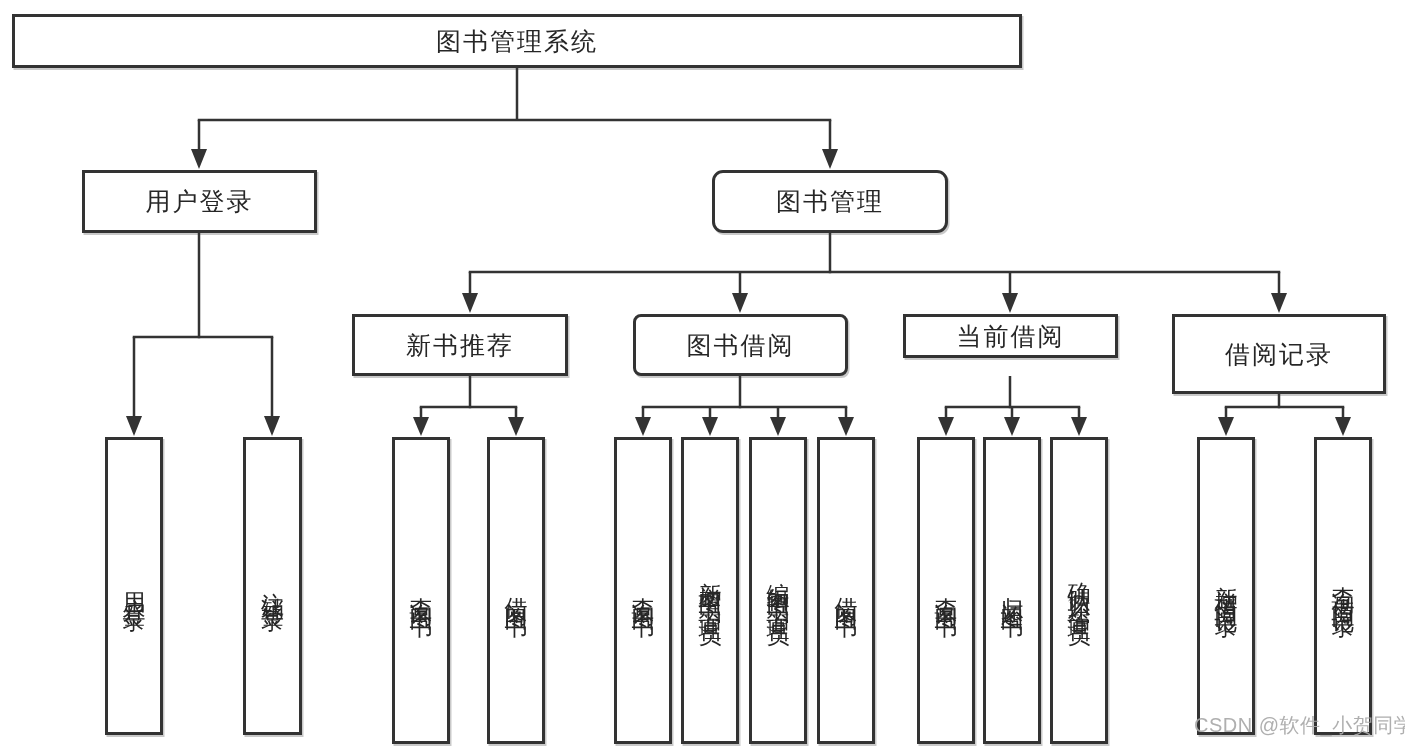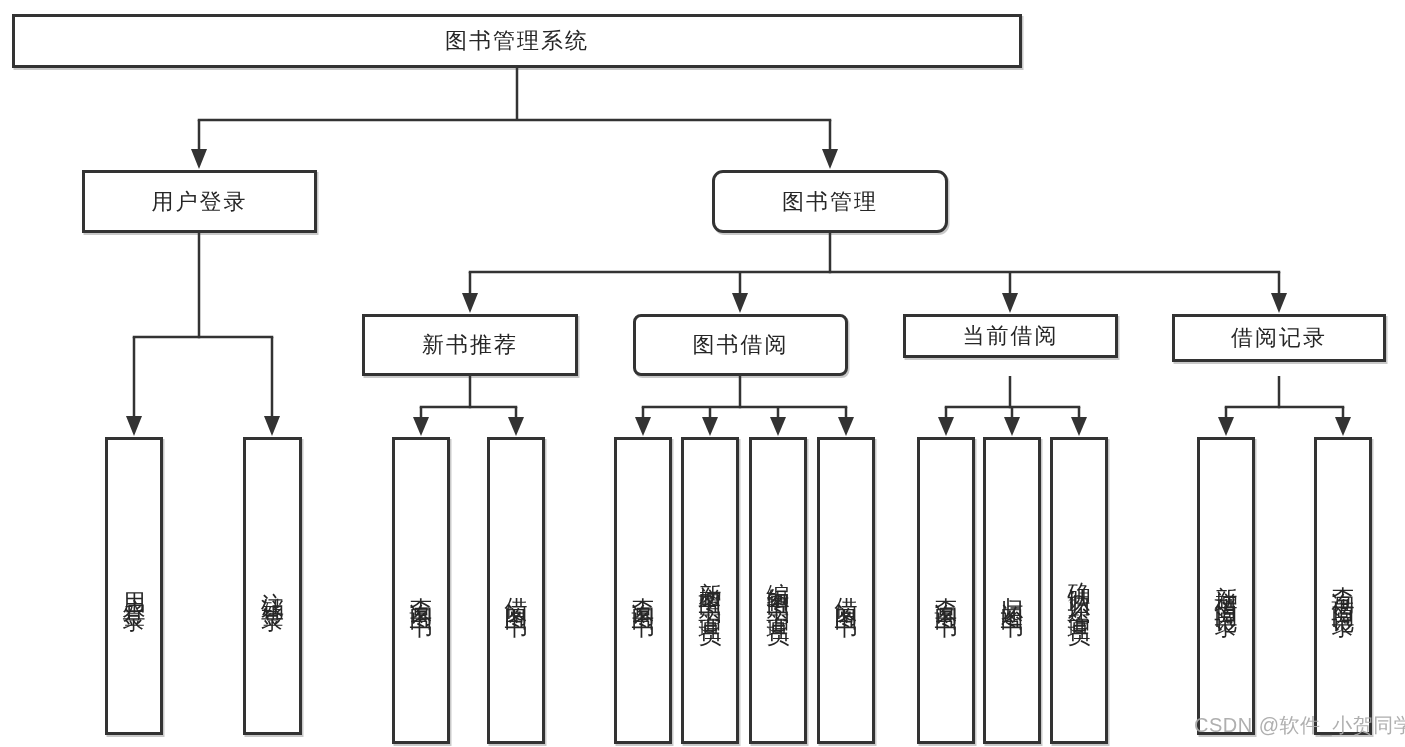--- a/index.html
+++ b/index.html
@@ -28,21 +28,21 @@
     box-sizing: border-box;
     border: 3px solid #333333;
     background: #ffffff;
     color: #262626;
     display: flex;
     align-items: center;
     justify-content: center;
     box-shadow: 1.5px 2px 0 rgba(60,60,60,0.28);
   }
   .node.h {
-    font-size: 22px;
+    font-size: 25px;
     letter-spacing: 2px;
     white-space: nowrap;
   }
   .node.v .vtext {
     writing-mode: vertical-rl;
     font-size: 23px;
     letter-spacing: 6px;
     line-height: 1;
     white-space: nowrap;
   }
@@ -139,30 +139,30 @@
     <span>图书管理系统</span>
   </div>
 
   <div class="node h" style="left:82px; top:170px; width:235px; height:63px;">
     <span>用户登录</span>
   </div>
   <div class="node h" style="left:712px; top:170px; width:236px; height:63px;border-radius:11px;">
     <span>图书管理</span>
   </div>
 
-  <div class="node h" style="left:362px; top:314px; width:216px; height:62px;">
+  <div class="node h" style="left:352px; top:314px; width:216px; height:62px;">
     <span>新书推荐</span>
   </div>
   <div class="node h" style="left:633px; top:314px; width:215px; height:62px;border-radius:8px;">
     <span>图书借阅</span>
   </div>
   <div class="node h" style="left:903px; top:314px; width:215px; height:44px;">
     <span>当前借阅</span>
   </div>
-  <div class="node h" style="left:1172px; top:314px; width:214px; height:48px;">
+  <div class="node h" style="left:1172px; top:314px; width:214px; height:80px;">
     <span>借阅记录</span>
   </div>
 
   <div class="node v" style="left:105px; top:437px; width:58px; height:298px;">
     <span class="vtext">用户登录</span>
   </div>
   <div class="node v" style="left:243px; top:437px; width:59px; height:298px;">
     <span class="vtext">注销登录</span>
   </div>
 

